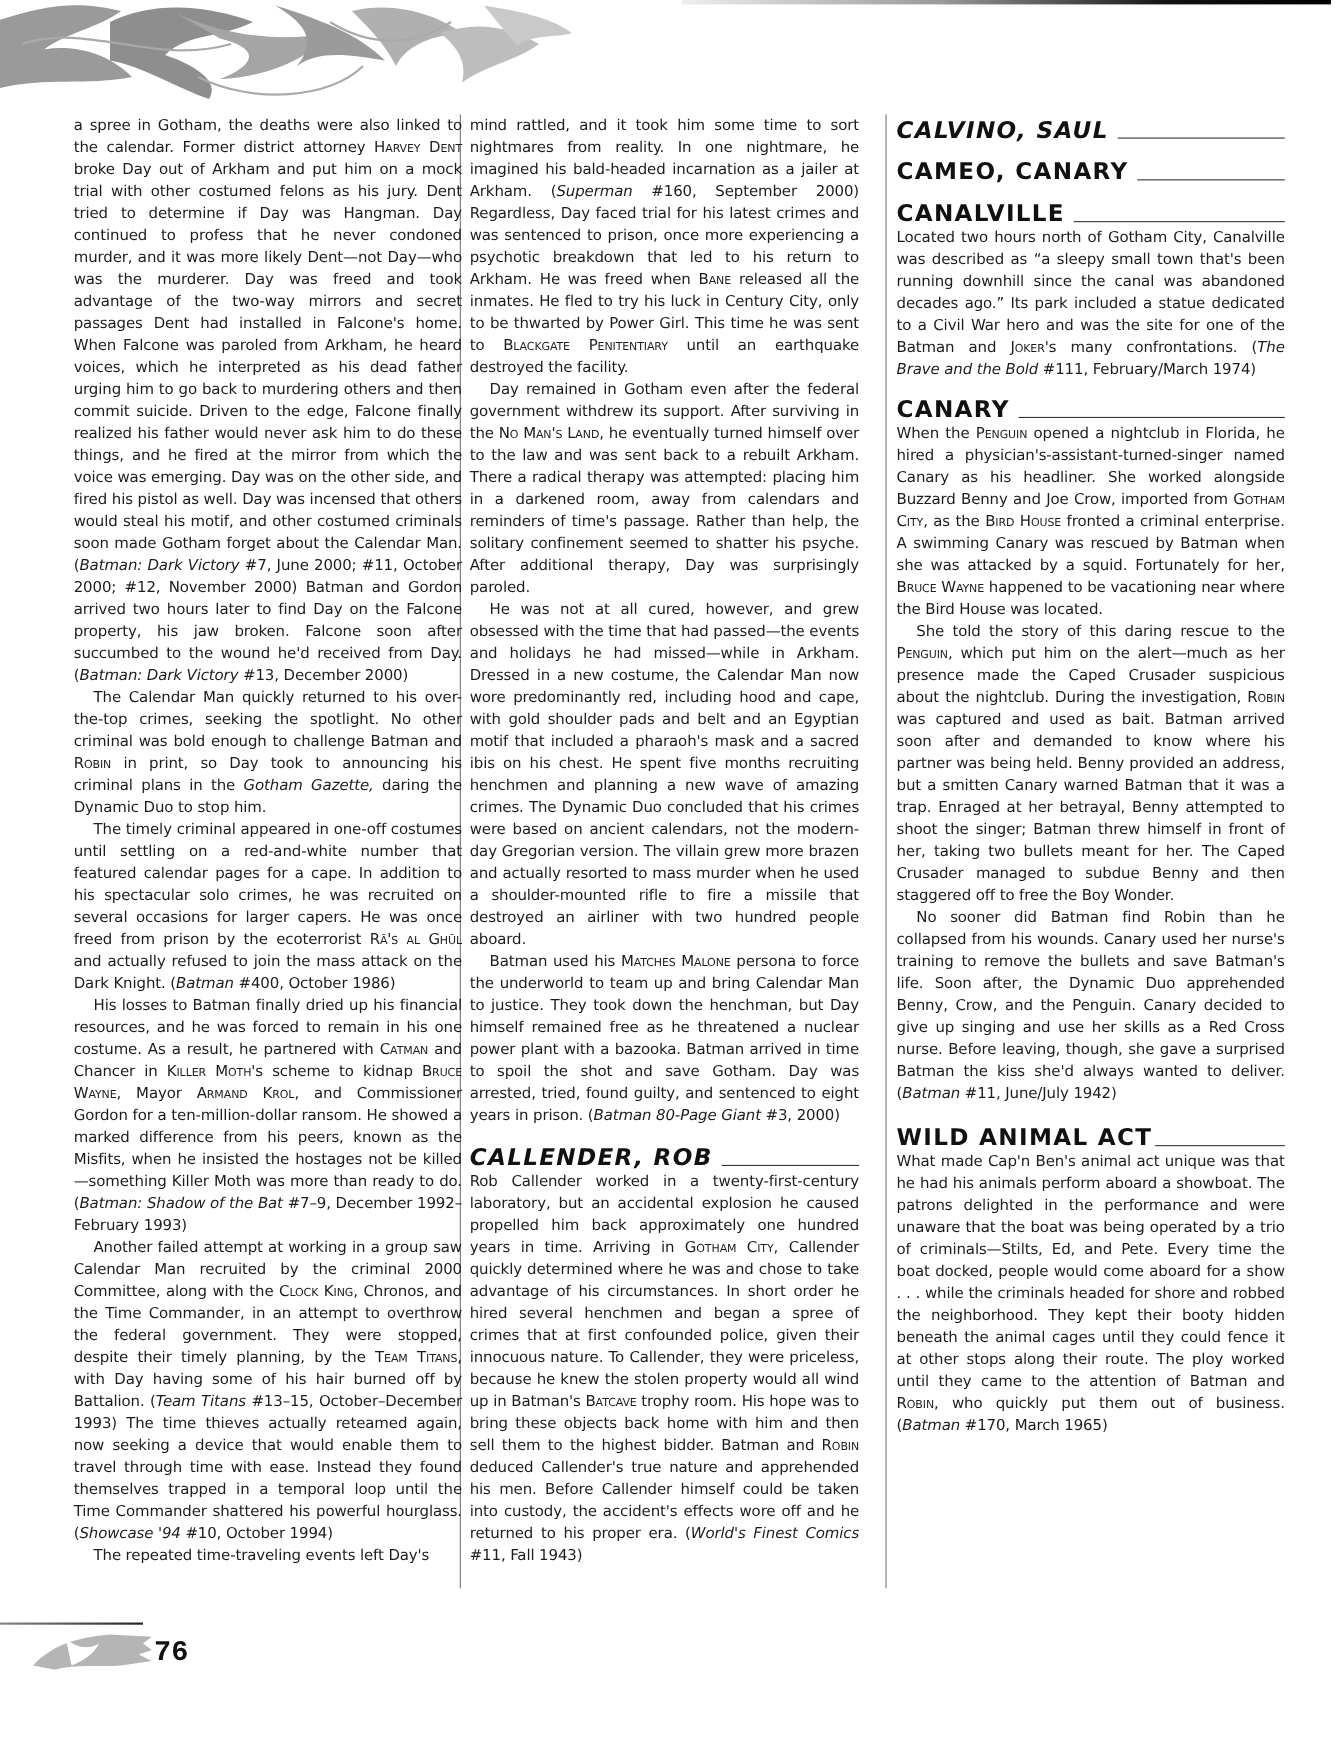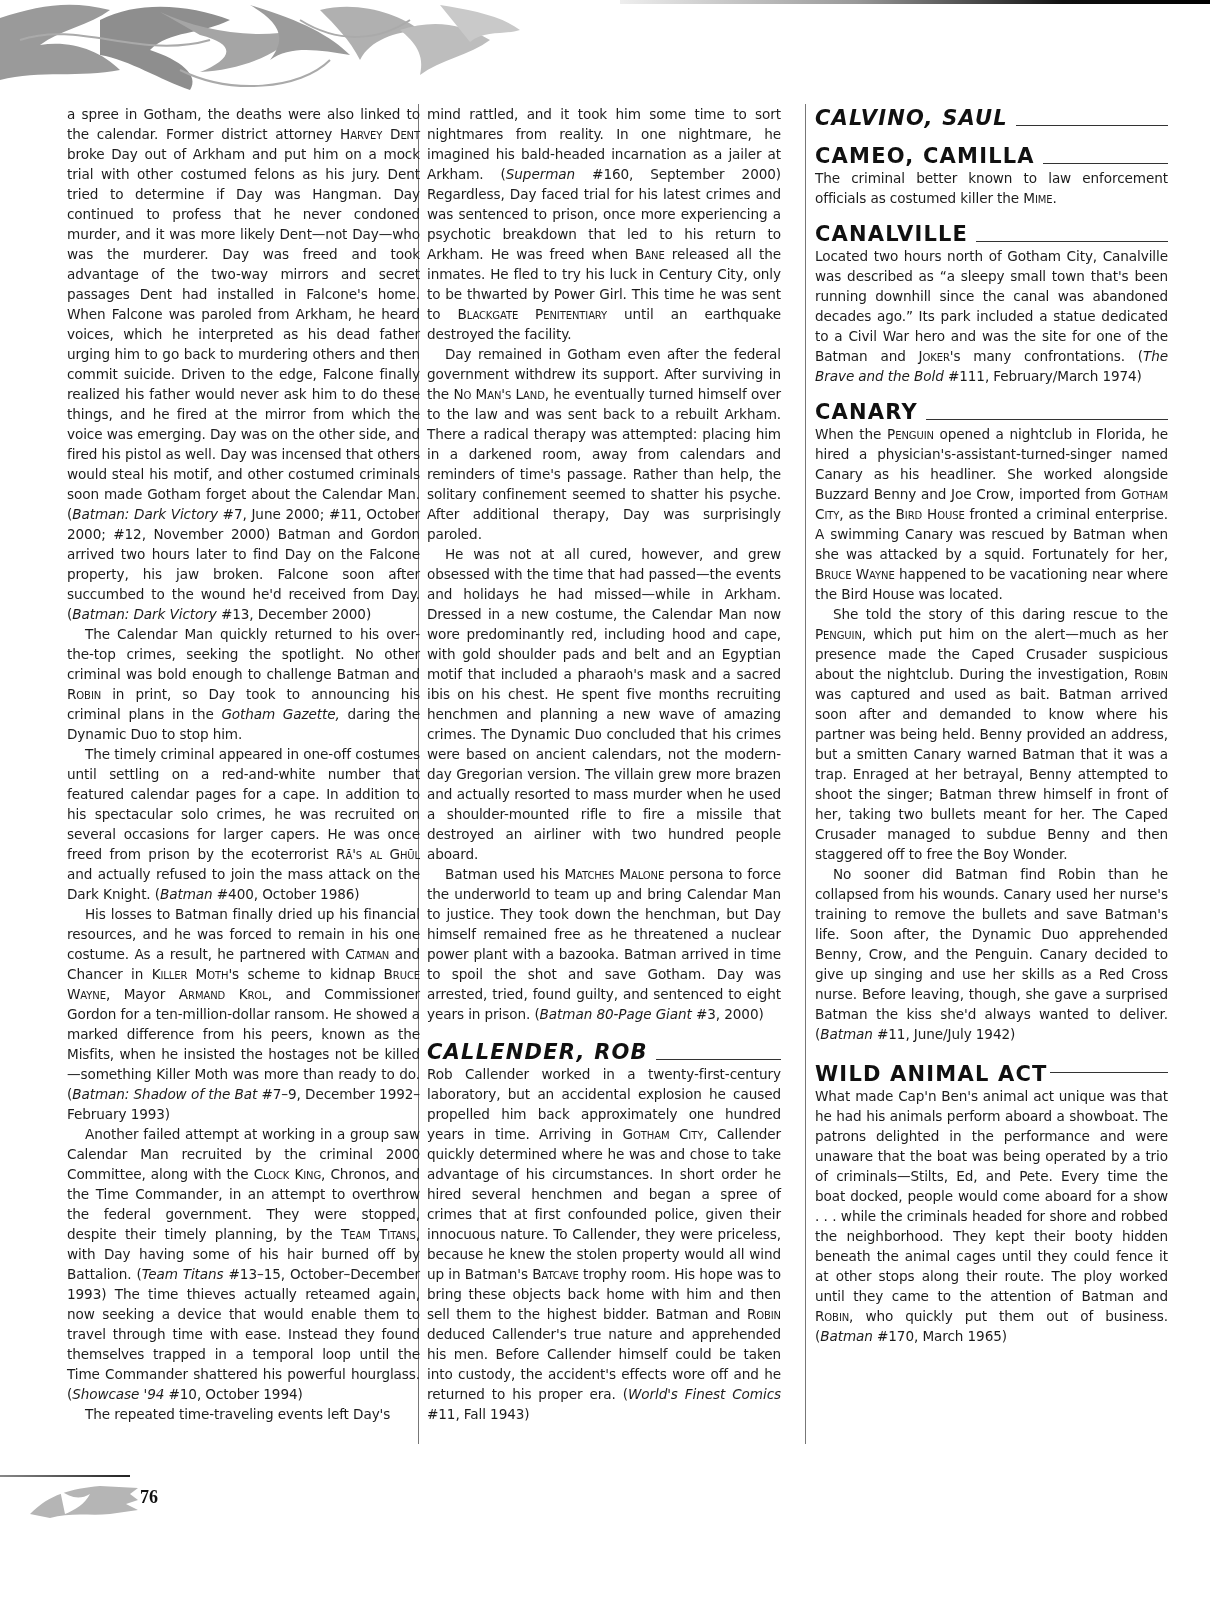--- a/index.html
+++ b/index.html
@@ -12,23 +12,23 @@
   .c3{left:815px;width:353px;}
   .divider{position:absolute;width:1px;background:#777;}
   p{margin:0;}
   p.ind{text-indent:18px;}
   .sc{font-variant:small-caps;}
   i{font-style:italic;}
   .entry-title{font-family:"DejaVu Sans","Liberation Sans",sans-serif;font-weight:bold;font-size:21px;line-height:24px;letter-spacing:1.2px;margin:14px 0 0 0;display:flex;align-items:flex-end;text-align:left;color:#111;}
   .entry-title .rule{flex:1;height:0;border-bottom:1.5px solid #333;margin-left:8px;margin-bottom:4px;}
   .entry-title.first{margin-top:2px;font-style:italic;}
   .entry-title.two{display:block;}
-  .two .row2{display:flex;align-items:center;}
+  .two .row2{display:flex;align-items:flex-end;}
   .footer-rule{position:absolute;left:0;top:1475px;width:130px;height:2px;background:linear-gradient(90deg,#888,#222);}
-  .page-num{position:absolute;left:140px;top:1487px;font-weight:bold;font-size:18px;font-family:Liberation Serif, serif;color:#111;}
+  .page-num{position:absolute;left:140px;top:1487px;font-weight:bold;font-size:26px;font-family:Liberation Mono, monospace;color:#111;}
   .footer-art{position:absolute;left:30px;top:1484px;width:108px;height:34px;}
 </style>
 </head>
 <body>
 
 <svg class="banner" viewBox="0 0 1218 100" preserveAspectRatio="none">
   <g fill="#9a9a9a">
     <path d="M0,18 C40,5 70,0 110,10 C90,25 60,30 40,45 C70,40 100,50 120,70 C80,78 40,70 0,80 Z"></path>
     <path d="M100,20 C140,0 190,5 230,20 C200,35 170,30 150,50 C180,60 200,75 190,90 C160,80 130,60 100,55 Z" fill="#8e8e8e"></path>
     <path d="M160,12 C200,30 250,40 300,30 C280,55 240,70 200,72 C230,60 240,45 200,35 Z" fill="#a5a5a5"></path>
@@ -69,24 +69,23 @@
   <p>Rob Callender worked in a twenty-first-century laboratory, but an accidental explosion he caused propelled him back approximately one hundred years in time. Arriving in <span class="sc">Gotham City</span>, Callender quickly determined where he was and chose to take advantage of his circumstances. In short order he hired several henchmen and began a spree of crimes that at first confounded police, given their innocuous nature. To Callender, they were priceless, because he knew the stolen property would all wind up in Batman's <span class="sc">Batcave</span> trophy room. His hope was to bring these objects back home with him and then sell them to the highest bidder. Batman and <span class="sc">Robin</span> deduced Callender's true nature and apprehended his men. Before Callender himself could be taken into custody, the accident's effects wore off and he returned to his proper era. (<i>World's Finest Comics</i> #11, Fall 1943)</p>
 </div>
 
 <div class="col c3">
   <div class="entry-title first">
     <span>CALVINO, SAUL</span>
       <span class="rule"></span>
   </div>
 
   <div class="entry-title">
-    <span>CAMEO, CAMILLA</span>
+    <span>CAMEO, CANARY</span>
       <span class="rule"></span>
   </div>
-  <p>The criminal better known to law enforcement officials as costumed killer the <span class="sc">Mime</span>.</p>
 
   <div class="entry-title">
     <span>CANALVILLE</span>
       <span class="rule"></span>
   </div>
   <p>Located two hours north of Gotham City, Canalville was described as “a sleepy small town that's been running downhill since the canal was abandoned decades ago.” Its park included a statue dedicated to a Civil War hero and was the site for one of the Batman and <span class="sc">Joker</span>'s many confrontations. (<i>The Brave and the Bold</i> #111, February/March 1974)</p>
 
   <div class="entry-title">
     <span>CANARY</span>
       <span class="rule"></span>

